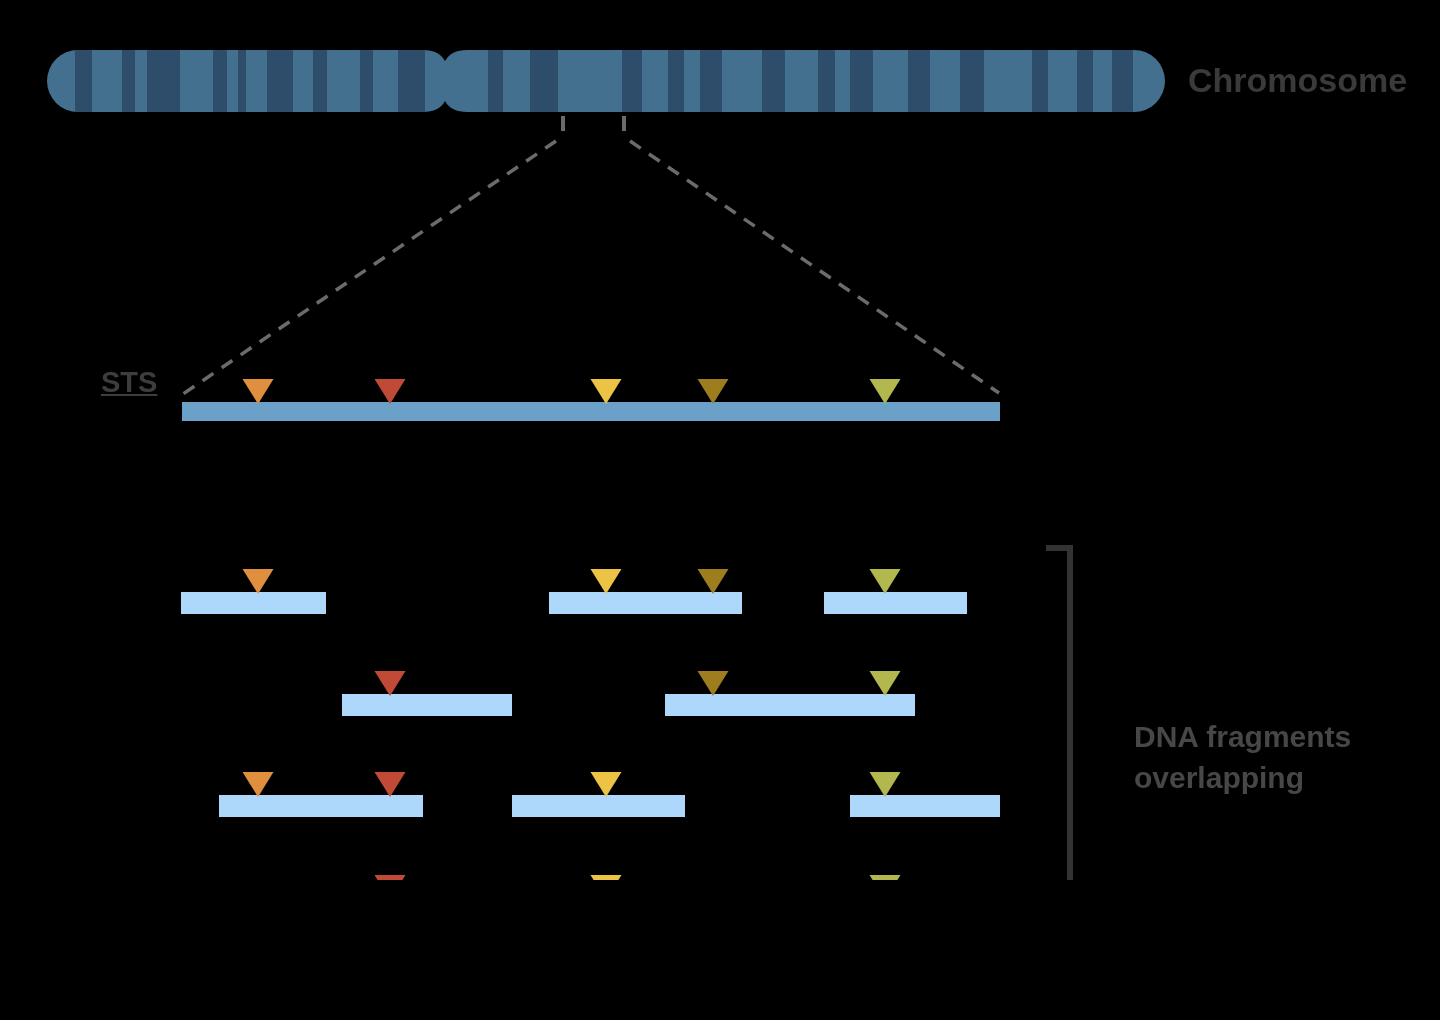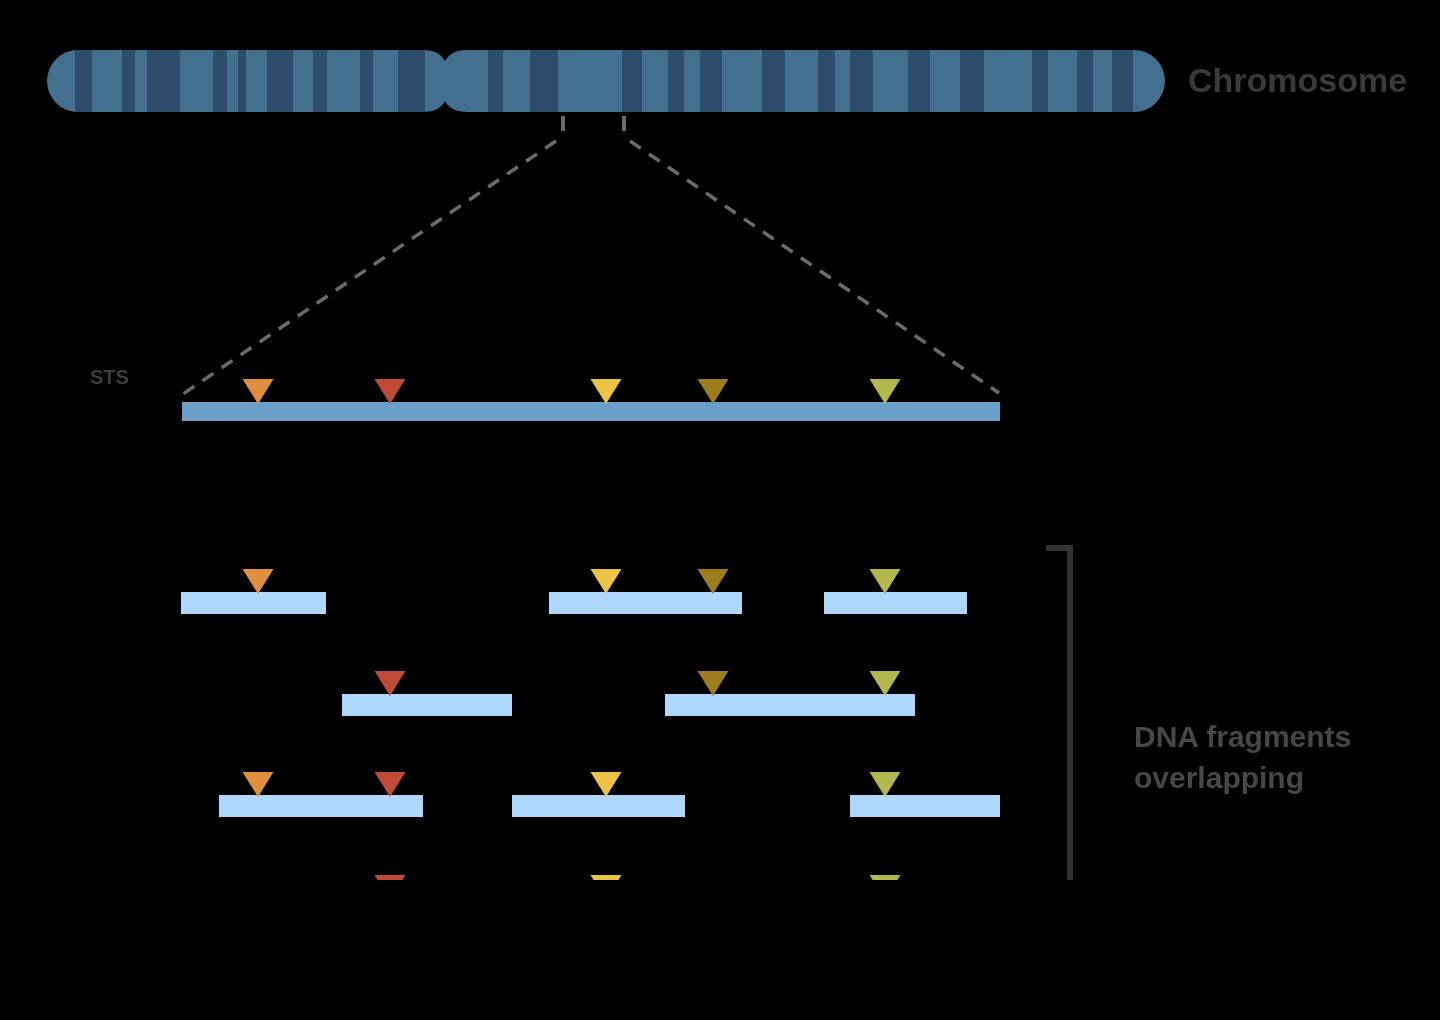--- a/index.html
+++ b/index.html
@@ -24,23 +24,24 @@
     position: absolute;
     font-weight: 700;
     white-space: nowrap;
   }
   .chromosome-label {
     left: 1188px;
     top: 61px;
     font-size: 34px;
   }
   .sts-label {
-    left: 90px;
+    left: 101px;
     top: 366px;
-    font-size: 20px;
+    font-size: 29px;
+    text-decoration: underline;
   }
   .caption {
     position: absolute;
     left: 1134px;
     top: 716px;
     font-size: 30px;
     font-weight: 700;
     line-height: 41px;
     white-space: nowrap;
   }

